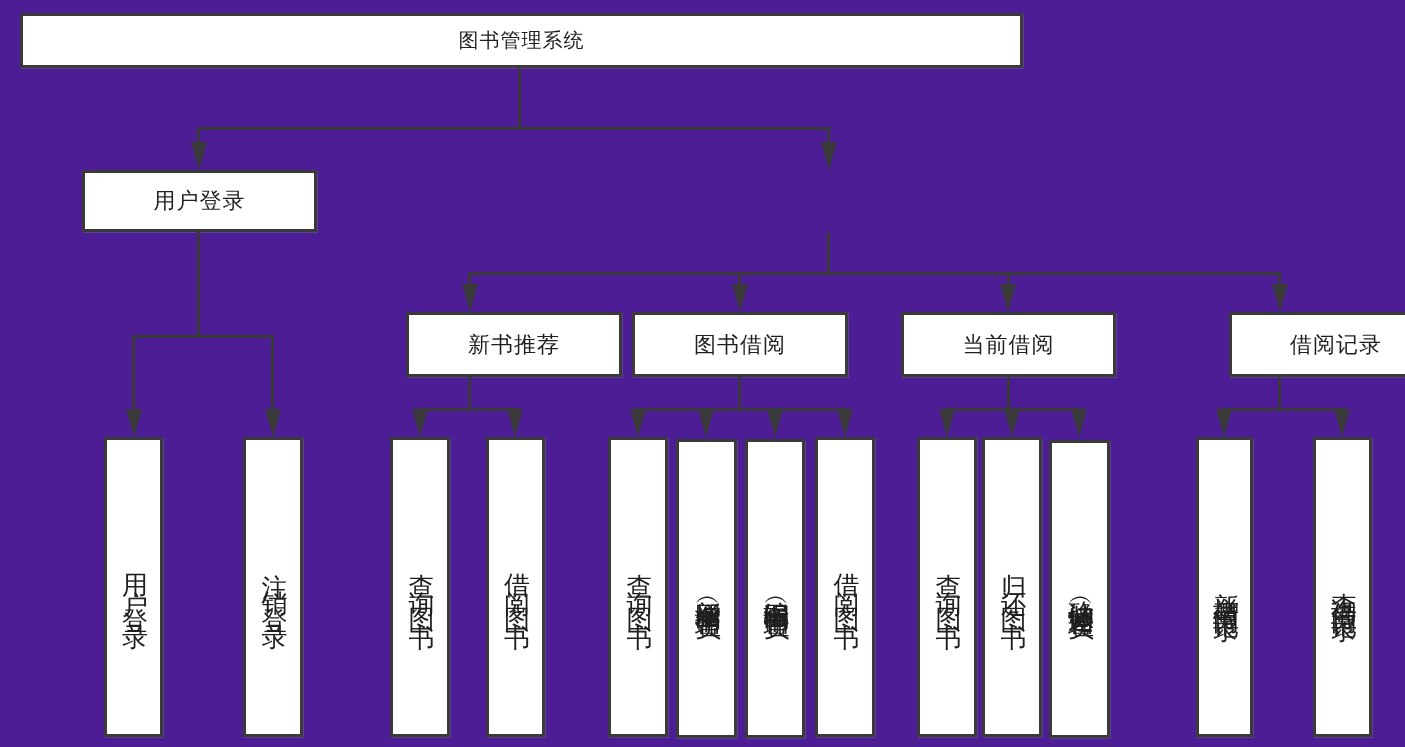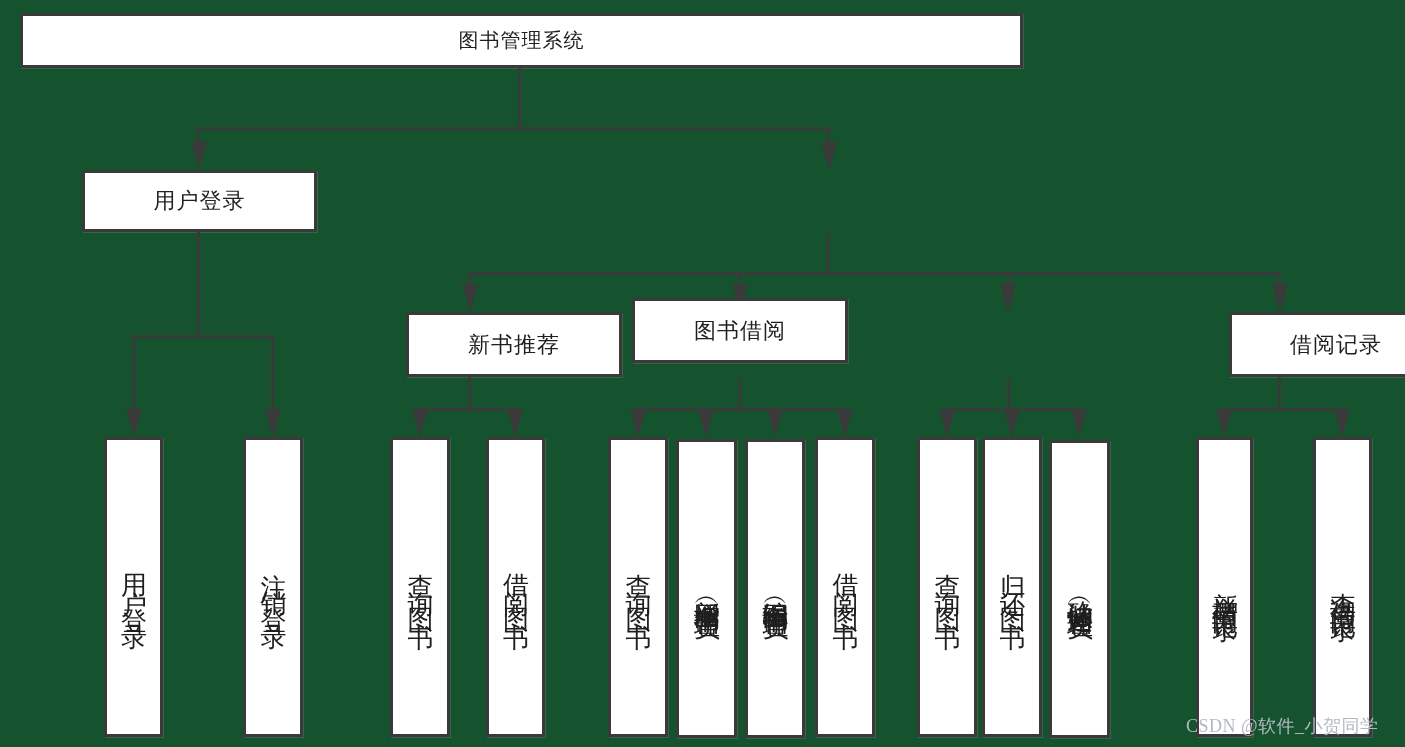--- a/index.html
+++ b/index.html
@@ -1,19 +1,19 @@
 <!DOCTYPE html>
 <html><head>
 <meta charset="utf-8">
 <style>
   :root{ --line:#3a3a3a; --ink:#1f1f1f; }
   html,body{ margin:0; padding:0; background:#ffffff; }
   #canvas{
-    position:relative; width:1405px; height:747px; background:#14532d;
-    font-family:Liberation Serif, serif; color:var(--ink);
+    position:relative; width:1405px; height:747px; background:#4c1d95;
+    font-family:Liberation Mono, monospace; color:var(--ink);
     overflow:hidden;
   }
   .node{
     position:absolute; box-sizing:border-box; background:#fff;
     border:3px solid var(--line);
     display:flex; align-items:center; justify-content:center;
     box-shadow:1px 1px 0 rgba(130,130,130,0.35);
   }
   .h-node{ font-size:22px; letter-spacing:1px; }
   .root-node{ font-size:20px; letter-spacing:1px; }
@@ -64,21 +64,22 @@
   <div class="v" style="left:468px;top:272px;height:14px;"></div>
   <div class="arw" style="left:462px;top:284px;"></div>
   <div class="v" style="left:738px;top:272px;height:14px;"></div>
   <div class="arw" style="left:732px;top:284px;"></div>
   <div class="v" style="left:1007px;top:272px;height:14px;"></div>
   <div class="arw" style="left:1000px;top:284px;"></div>
   <div class="v" style="left:1278px;top:272px;height:14px;"></div>
   <div class="arw" style="left:1272px;top:284px;"></div>
 
   <div class="node h-node" style="left:379px;top:312px;width:216px;height:65px;margin-left:27px;">新书推荐</div>
-  <div class="node h-node" style="left:632px;top:298px;width:216px;height:65px;">图书借阅</div>
+  <div class="node h-node" style="left:632px;top:312px;width:216px;height:65px;">图书借阅</div>
+  <div class="node h-node" style="left:901px;top:312px;width:215px;height:65px;">当前借阅</div>
   <div class="node h-node" style="left:1229px;top:312px;width:214px;height:65px;">借阅记录</div>
 
   <div class="v" style="left:468px;top:377px;height:31px;"></div>
   <div class="h" style="left:418px;top:408px;width:100px;"></div>
   <div class="arw" style="left:412px;top:409px;"></div>
   <div class="arw" style="left:507px;top:409px;"></div>
 
   <div class="v" style="left:738px;top:377px;height:31px;"></div>
   <div class="h" style="left:636px;top:408px;width:211px;"></div>
   <div class="arw" style="left:630px;top:409px;"></div>
@@ -134,15 +135,14 @@
     <span class="vtext sp-tight">确认归还（管理员）</span>
   </div>
 
   <div class="node leaf" style="left:1196px;top:437px;width:57px;height:300px;">
     <span class="vtext sp-mid">新增借阅记录</span>
   </div>
   <div class="node leaf" style="left:1313px;top:437px;width:59px;height:300px;">
     <span class="vtext sp-mid">查询借阅记录</span>
   </div>
 
-  <div class="watermark">CSDN @软件_小贺同学</div>
 
 </div>
 
 </body></html>

